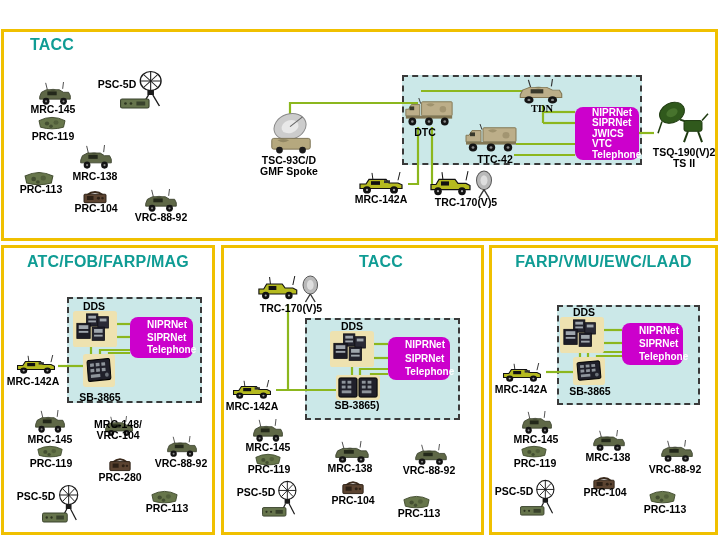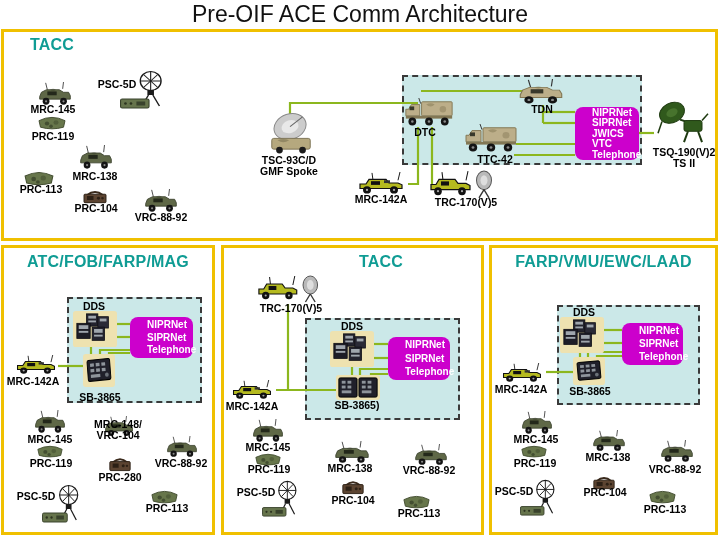--- a/index.html
+++ b/index.html
@@ -16,21 +16,20 @@
   .service-line{font-weight:bold;font-size:10px;color:#ffffff;line-height:1;white-space:pre;}
   .equip{position:absolute;z-index:3;}
   .equip svg{width:100%;height:100%;display:block;}
   .equip-label{position:absolute;z-index:4;font-weight:bold;font-size:10.5px;line-height:10.5px;
     color:#000;text-align:center;white-space:pre;}
 </style>
 </head>
 <body>
 
 <div id="slide">
-  <div id="page-title">Pre-OIF ACE Comm Architecture</div>
   <svg id="lines-overlay" width="720" height="540">
       <polyline points="290,114 290,103 418,103" fill="none" stroke="#8CB71E" stroke-width="2.2"></polyline>
       <polyline points="421,91 524,91" fill="none" stroke="#8CB71E" stroke-width="2.2"></polyline>
       <polyline points="543,105 543,123" fill="none" stroke="#8CB71E" stroke-width="2.2"></polyline>
       <polyline points="543,112 575,112" fill="none" stroke="#8CB71E" stroke-width="2.2"></polyline>
       <polyline points="543,123 575,123" fill="none" stroke="#8CB71E" stroke-width="2.2"></polyline>
       <polyline points="516,144 575,144" fill="none" stroke="#8CB71E" stroke-width="2.2"></polyline>
       <polyline points="514,155 575,155" fill="none" stroke="#8CB71E" stroke-width="2.2"></polyline>
       <polyline points="639,133 654,133" fill="none" stroke="#8CB71E" stroke-width="2.2"></polyline>
       <polyline points="418,127 418,184 408,184" fill="none" stroke="#8CB71E" stroke-width="2.2"></polyline>
@@ -190,21 +189,21 @@
     <line x1="30" y1="0" x2="29" y2="8" stroke="#333" stroke-width="1"></line>
     <path d="M2 17 l2 -5 l6 -3 h15 l5 3 h6 l2 4 v4 H2 Z" fill="#bcae89" stroke="#827754" stroke-width="1"></path>
     <rect x="11" y="11" width="11" height="4.5" fill="#39392b"></rect>
     <path d="M14 9 q4 -2 7 0 q-3 3 -7 0 Z" fill="#827754" opacity="0.5"></path>
     <circle cx="9.5" cy="22.5" r="4" fill="#141414"></circle>
           <circle cx="9.5" cy="22.5" r="1.3" fill="#8a8a8a"></circle>
     <circle cx="30" cy="22.5" r="4" fill="#141414"></circle>
           <circle cx="30" cy="22.5" r="1.3" fill="#8a8a8a"></circle>
         </svg>
       </div>
-      <div class="equip-label" style="left: 522px; top: 104px; width: 40px;">TDN</div>
+      <div class="equip-label" style="left: 522px; top: 104px; width: 40px; font-family: Liberation Serif, serif;">TDN</div>
       <div class="equip" style="left: 464px; top: 124px; width: 54px; height: 30px;">
         <svg viewBox="0 0 54 32" preserveAspectRatio="none">
     <line x1="16" y1="0" x2="18" y2="6" stroke="#333" stroke-width="1"></line>
     <rect x="19" y="4" width="33" height="15" rx="1" fill="#bcae89" stroke="#827754"></rect>
     <path d="M24 7 q5 -3 9 0 q-4 4 -9 0 Z" fill="#827754" opacity="0.5"></path>
     <circle cx="42" cy="12" r="3.5" fill="#827754" opacity="0.45"></circle>
     <path d="M2 19 v-7 h3 l3 -5 h9 v12 Z" fill="#bcae89" stroke="#827754"></path>
     <rect x="6" y="9" width="5" height="4" fill="#39392b"></rect>
     <rect x="2" y="19" width="50" height="3" fill="#827754"></rect>
     <circle cx="9" cy="25" r="4.2" fill="#141414"></circle>

